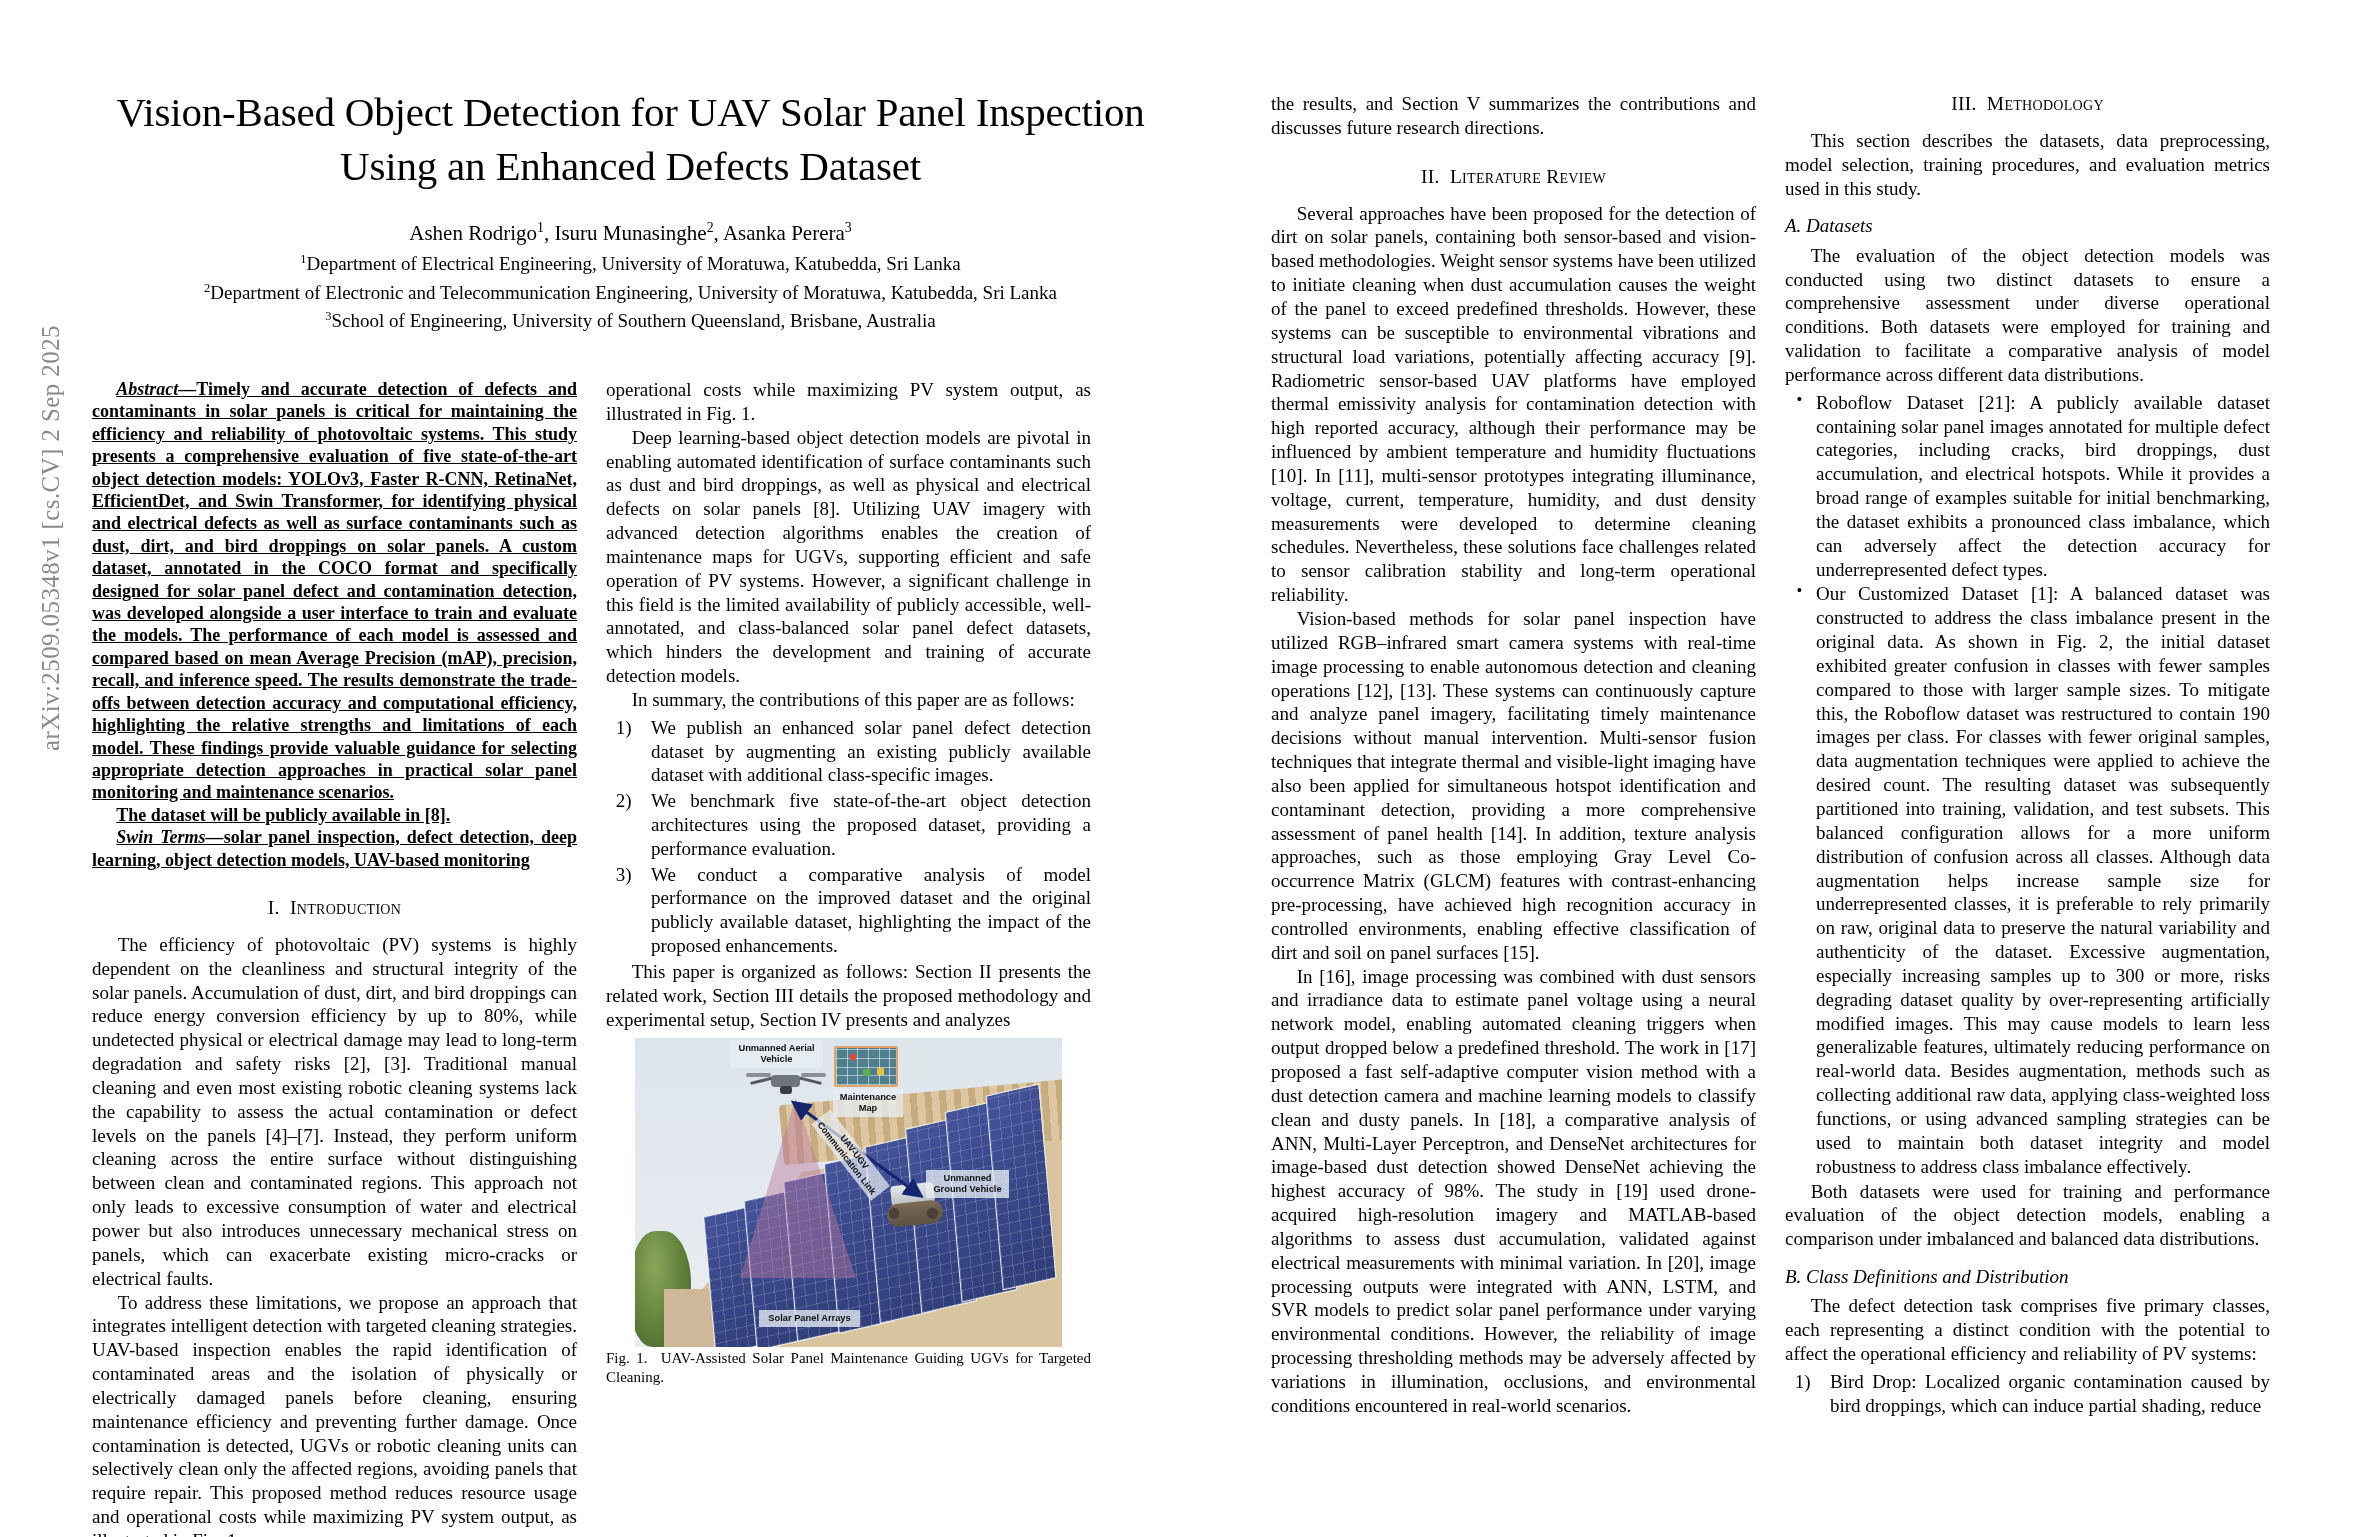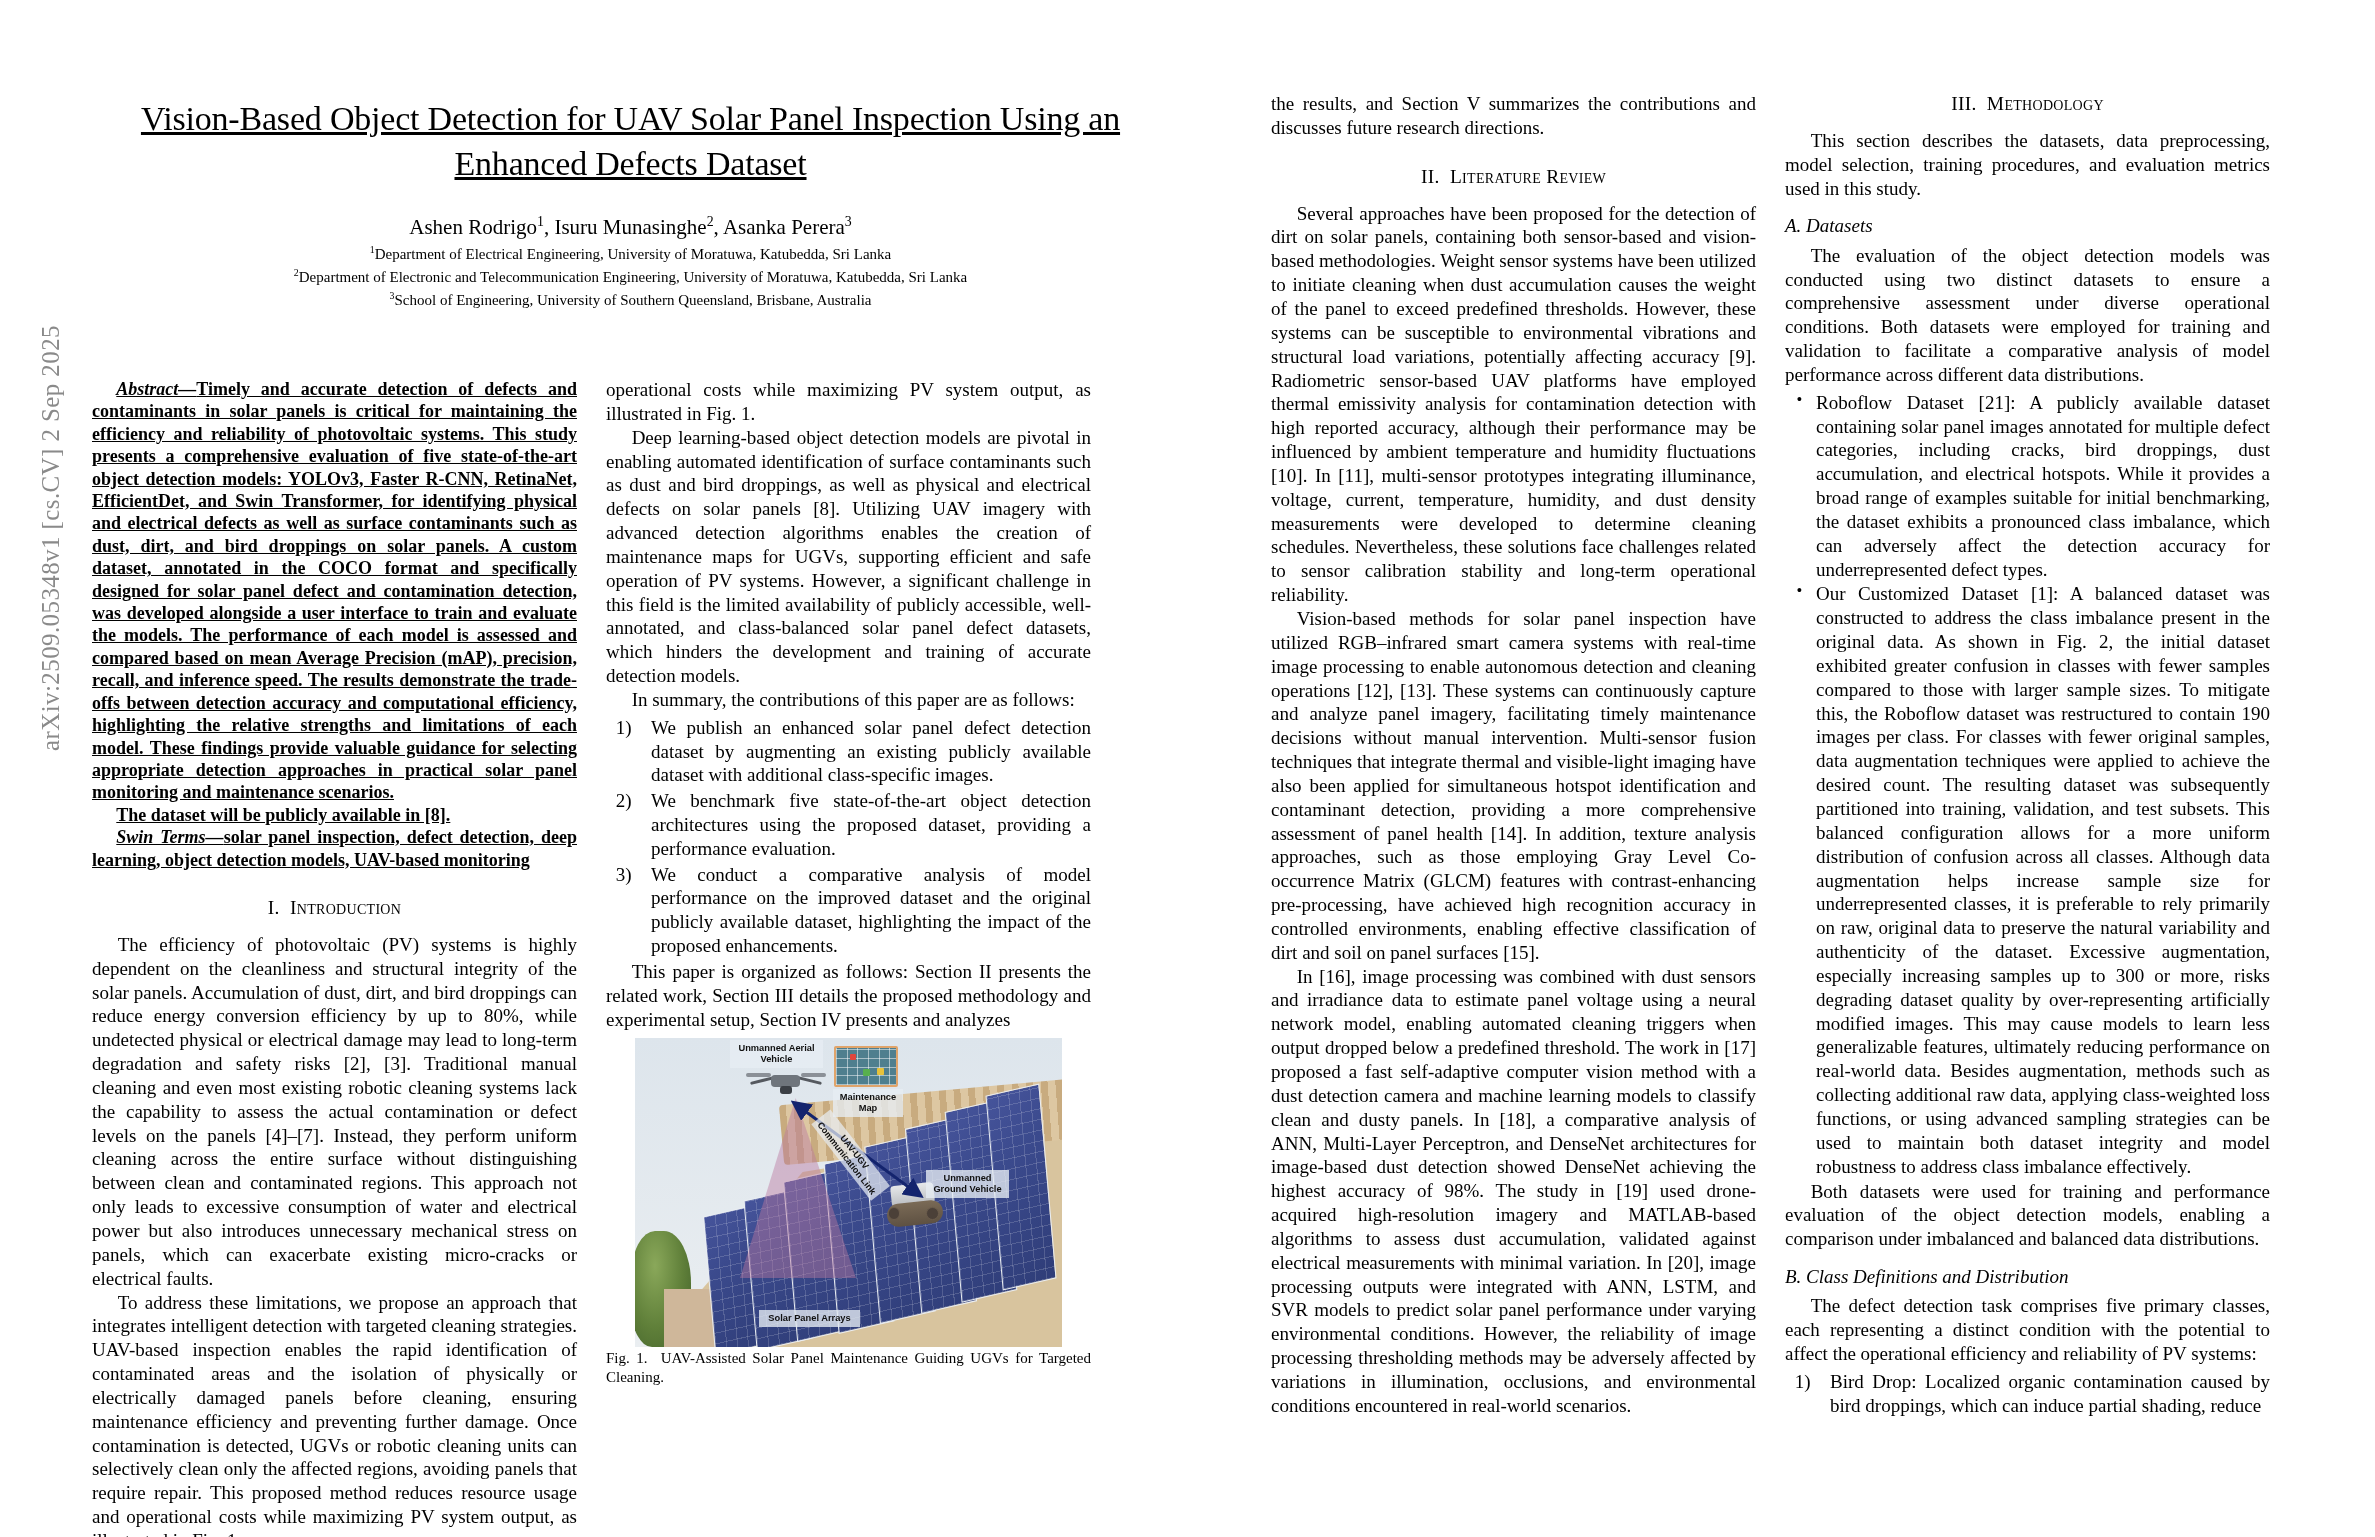--- a/index.html
+++ b/index.html
@@ -37,34 +37,33 @@
     width: 2375px; height: 1537px;
   }
 
   #title-block {
     position: absolute;
     left: 92px; top: 85px;
     width: 1077px;
     text-align: center;
   }
   #paper-title {
-    font-size: 34px;
+    font-size: 41px;
     line-height: 1.32;
     font-weight: normal;
-    margin: 12px;
+    margin: 0;
     letter-spacing: -0.2px;
-    text-decoration: underline;
   }
   #authors {
     margin-top: 25px;
     font-size: 21px;
     line-height: 1.5;
   }
   .affil {
-    font-size: 15px;
+    font-size: 19px;
     line-height: 1.52;
   }
   sup { font-size: 0.66em; vertical-align: super; line-height: 0; }
 
   
   .col {
     position: absolute;
     top: 92px;
     width: 485px;
     font-size: 19px;

